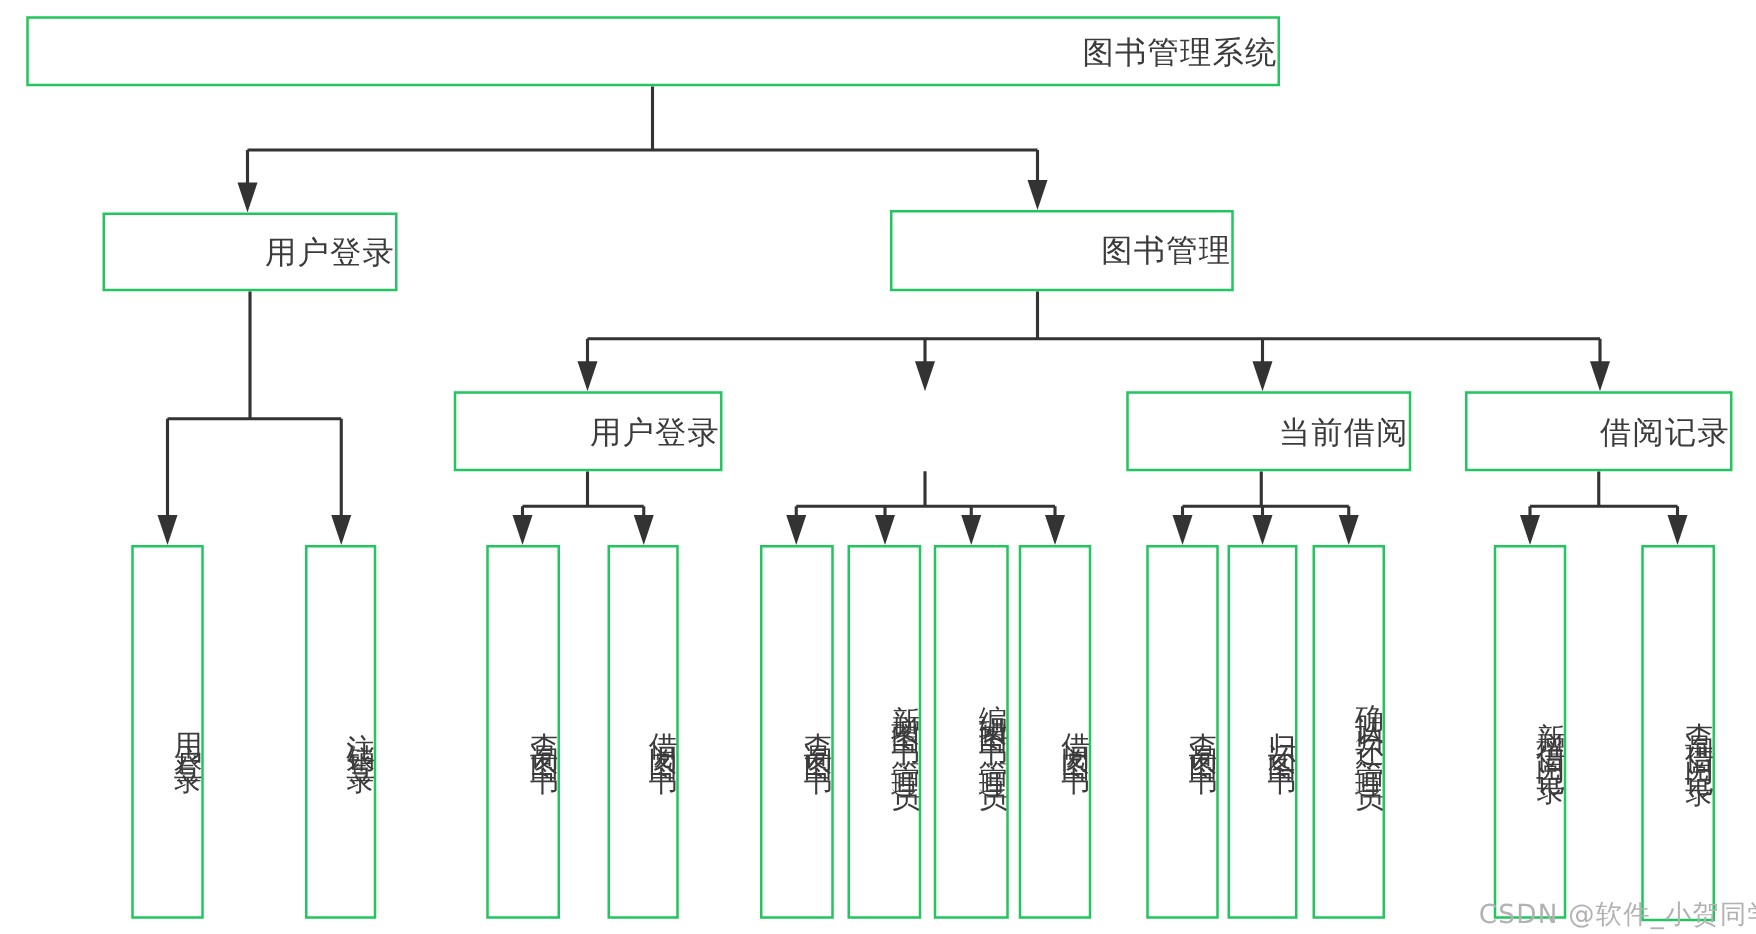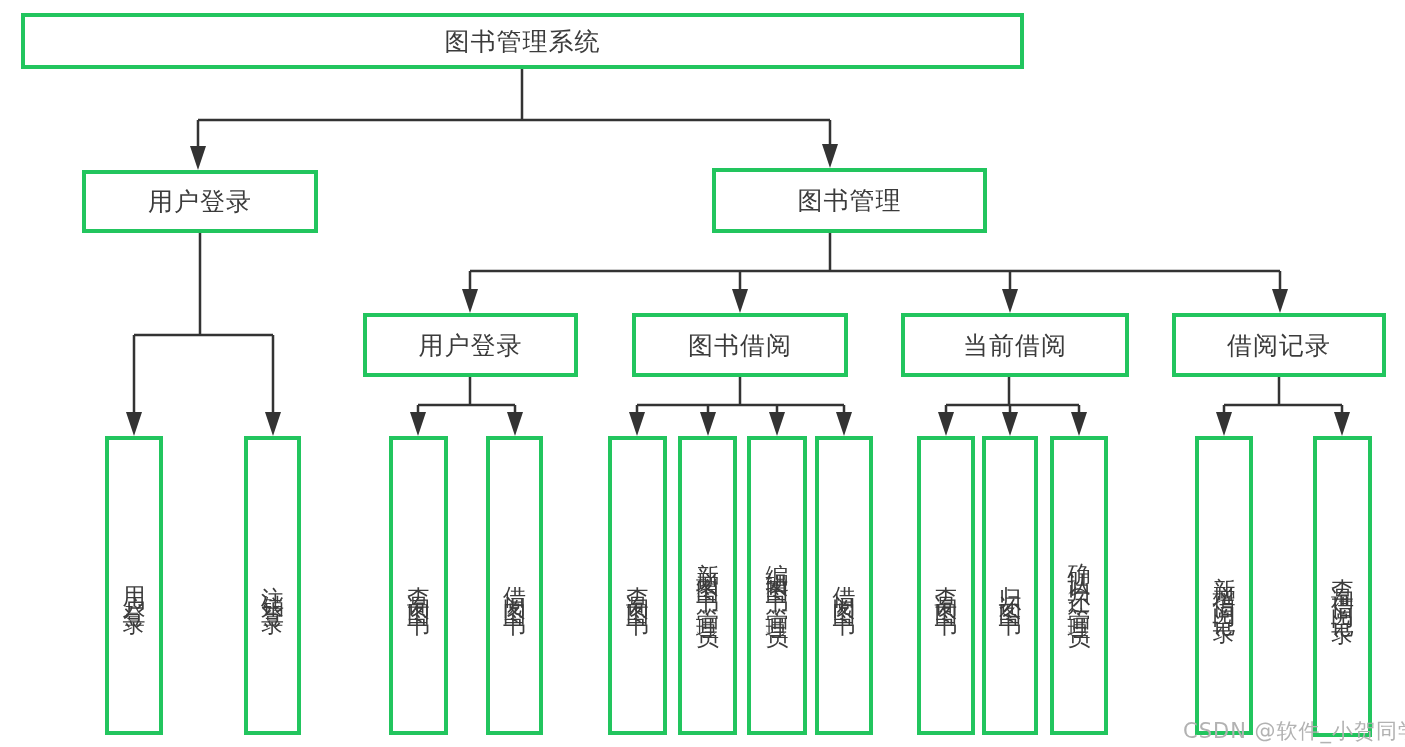--- a/index.html
+++ b/index.html
@@ -28,24 +28,24 @@
     fill: none;
   }
   svg.connectors polygon {
     fill: #333333;
     stroke: none;
   }
   .box {
     position: absolute;
     box-sizing: border-box;
     background: #ffffff;
-    border: 4px solid #22c55e;
+    border: 2px solid #22c55e;
     display: flex;
     align-items: center;
-    justify-content: center;
+    justify-content: flex-end;
     color: #3b3b3b;
     font-size: 25px;
     letter-spacing: 1px;
     white-space: nowrap;
   }
   .box.tall span {
     writing-mode: vertical-rl;
     text-orientation: mixed;
     font-size: 23px;
     letter-spacing: 9px;
@@ -117,23 +117,20 @@
   <div class="box" style="left:82px; top:170px; width:236px; height:63px;">
     <span>用户登录</span>
   </div>
   <div class="box" style="left:712px; top:168px; width:275px; height:65px;">
     <span>图书管理</span>
   </div>
 
   <div class="box" style="left:363px; top:313px; width:215px; height:64px;">
     <span>用户登录</span>
   </div>
-  <div class="box" style="left:632px; top:313px; width:216px; height:64px;">
-    <span>图书借阅</span>
-  </div>
   <div class="box" style="left:901px; top:313px; width:228px; height:64px;">
     <span>当前借阅</span>
   </div>
   <div class="box" style="left:1172px; top:313px; width:214px; height:64px;">
     <span>借阅记录</span>
   </div>
 
   <div class="box tall" style="left:105px; top:436px; width:58px; height:299px;">
     <span>用户登录</span>
   </div>

